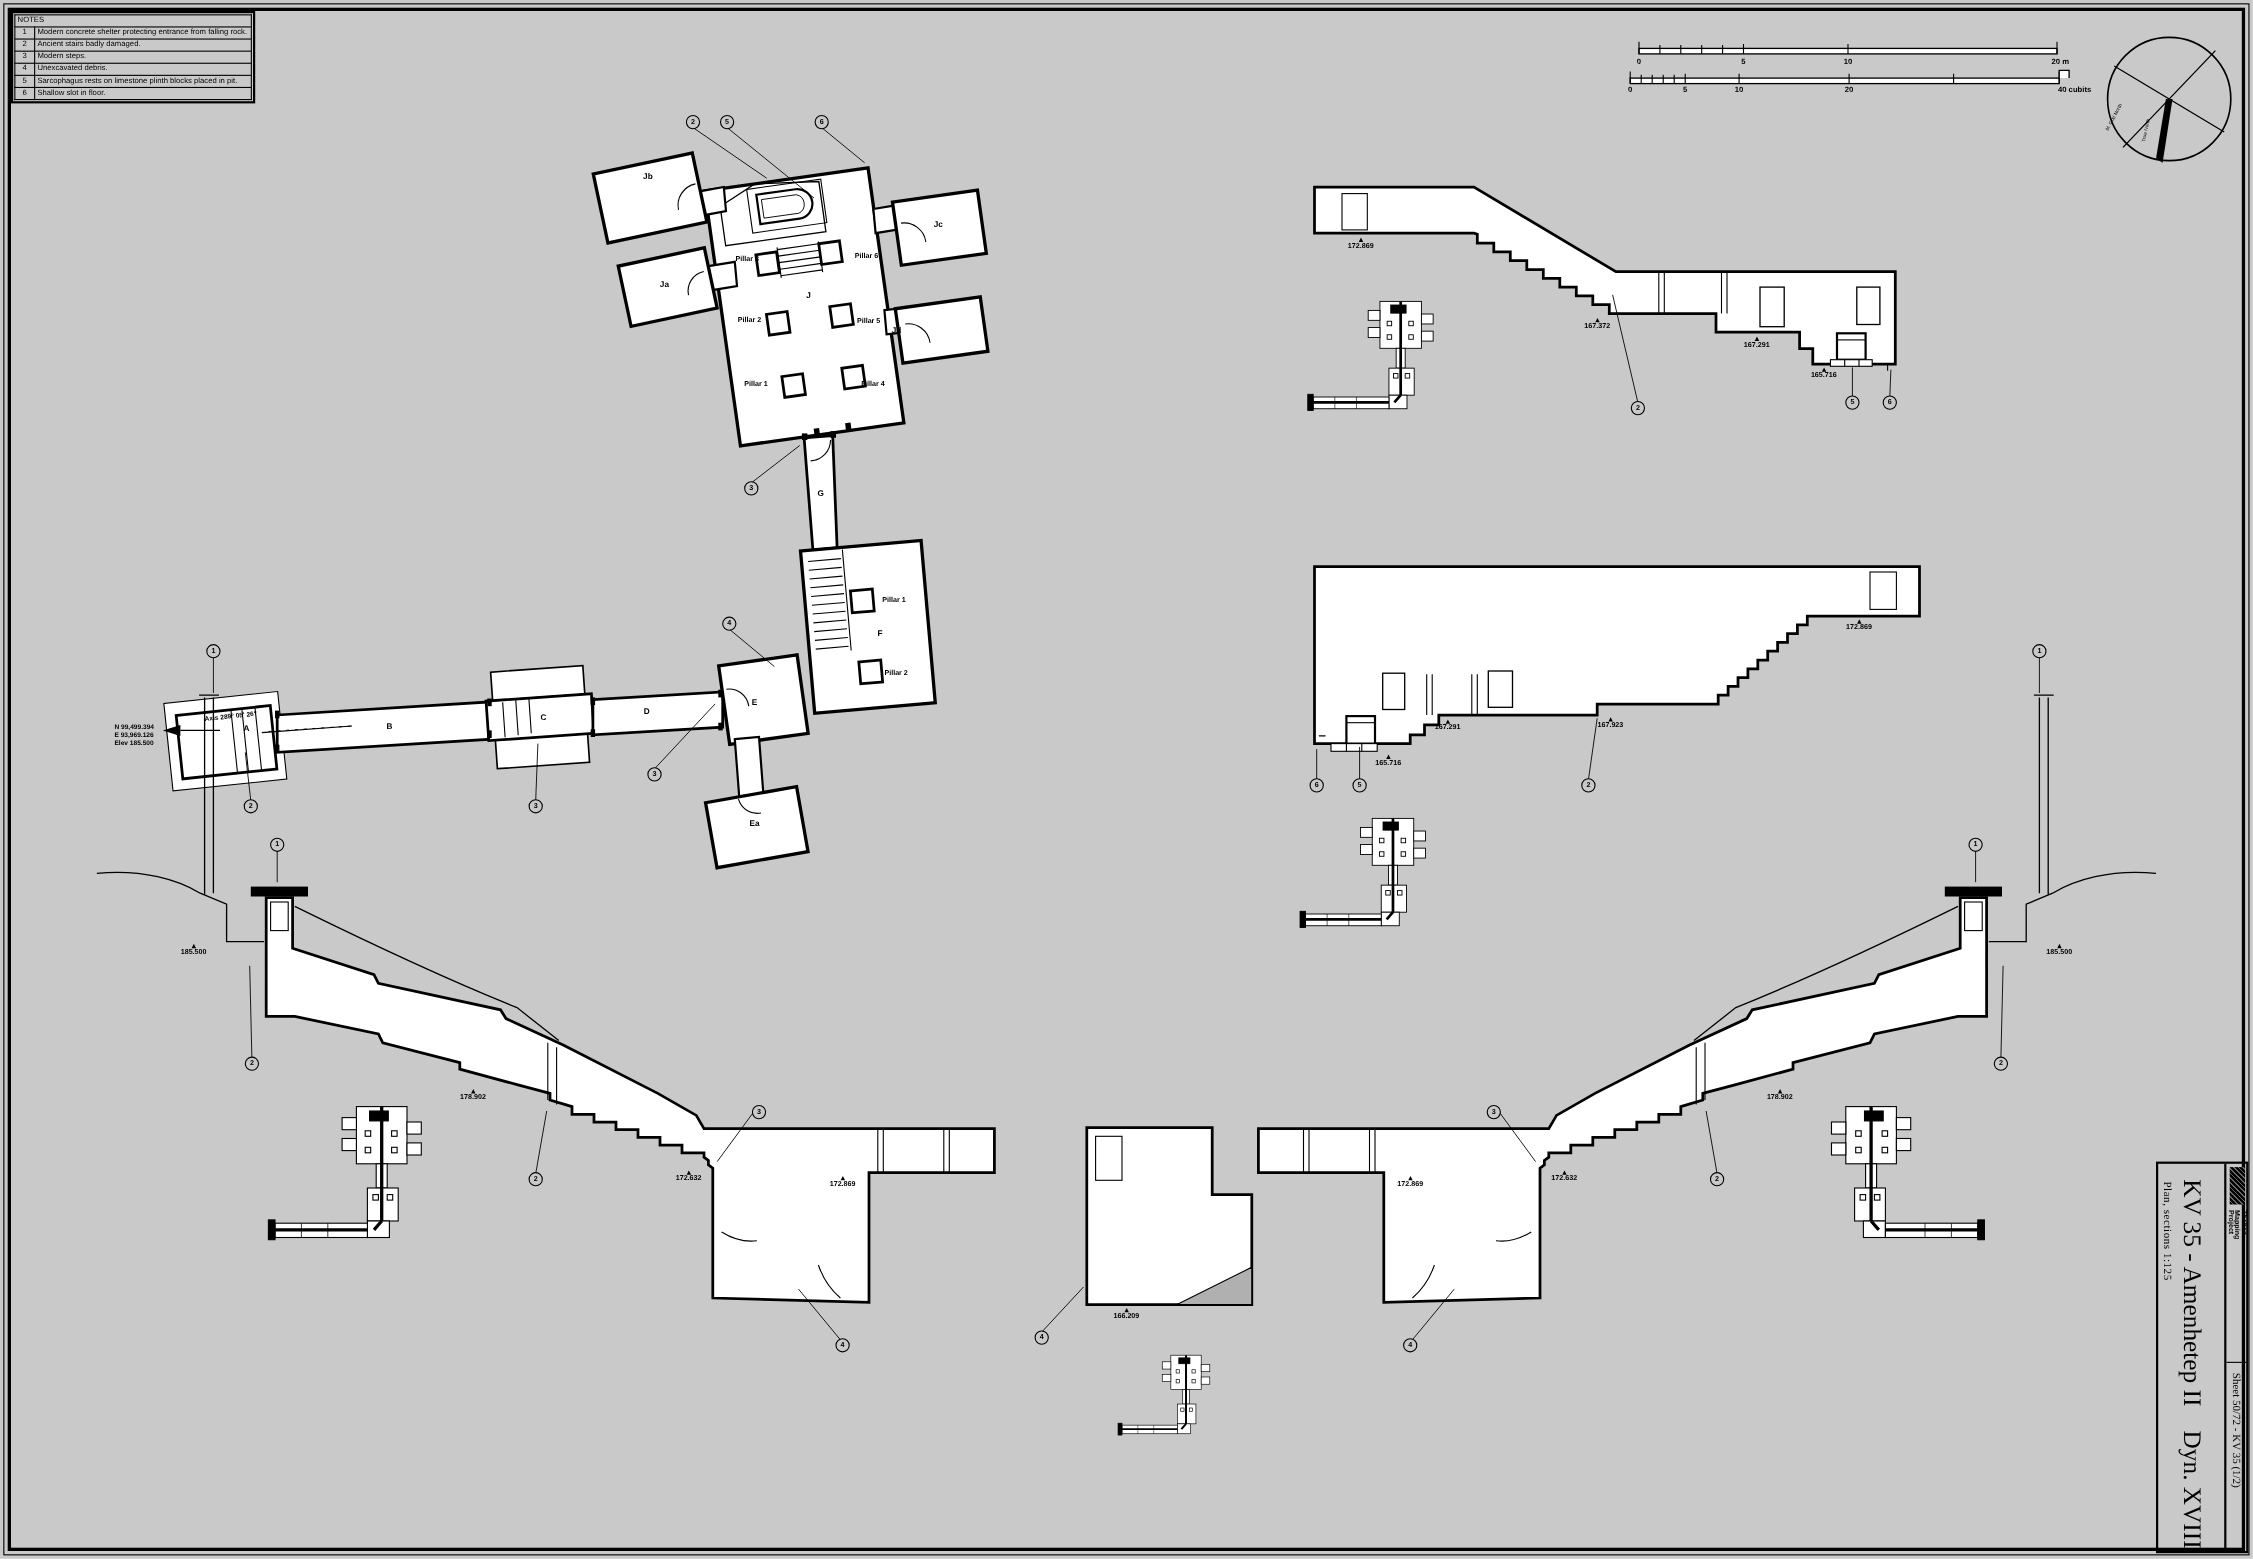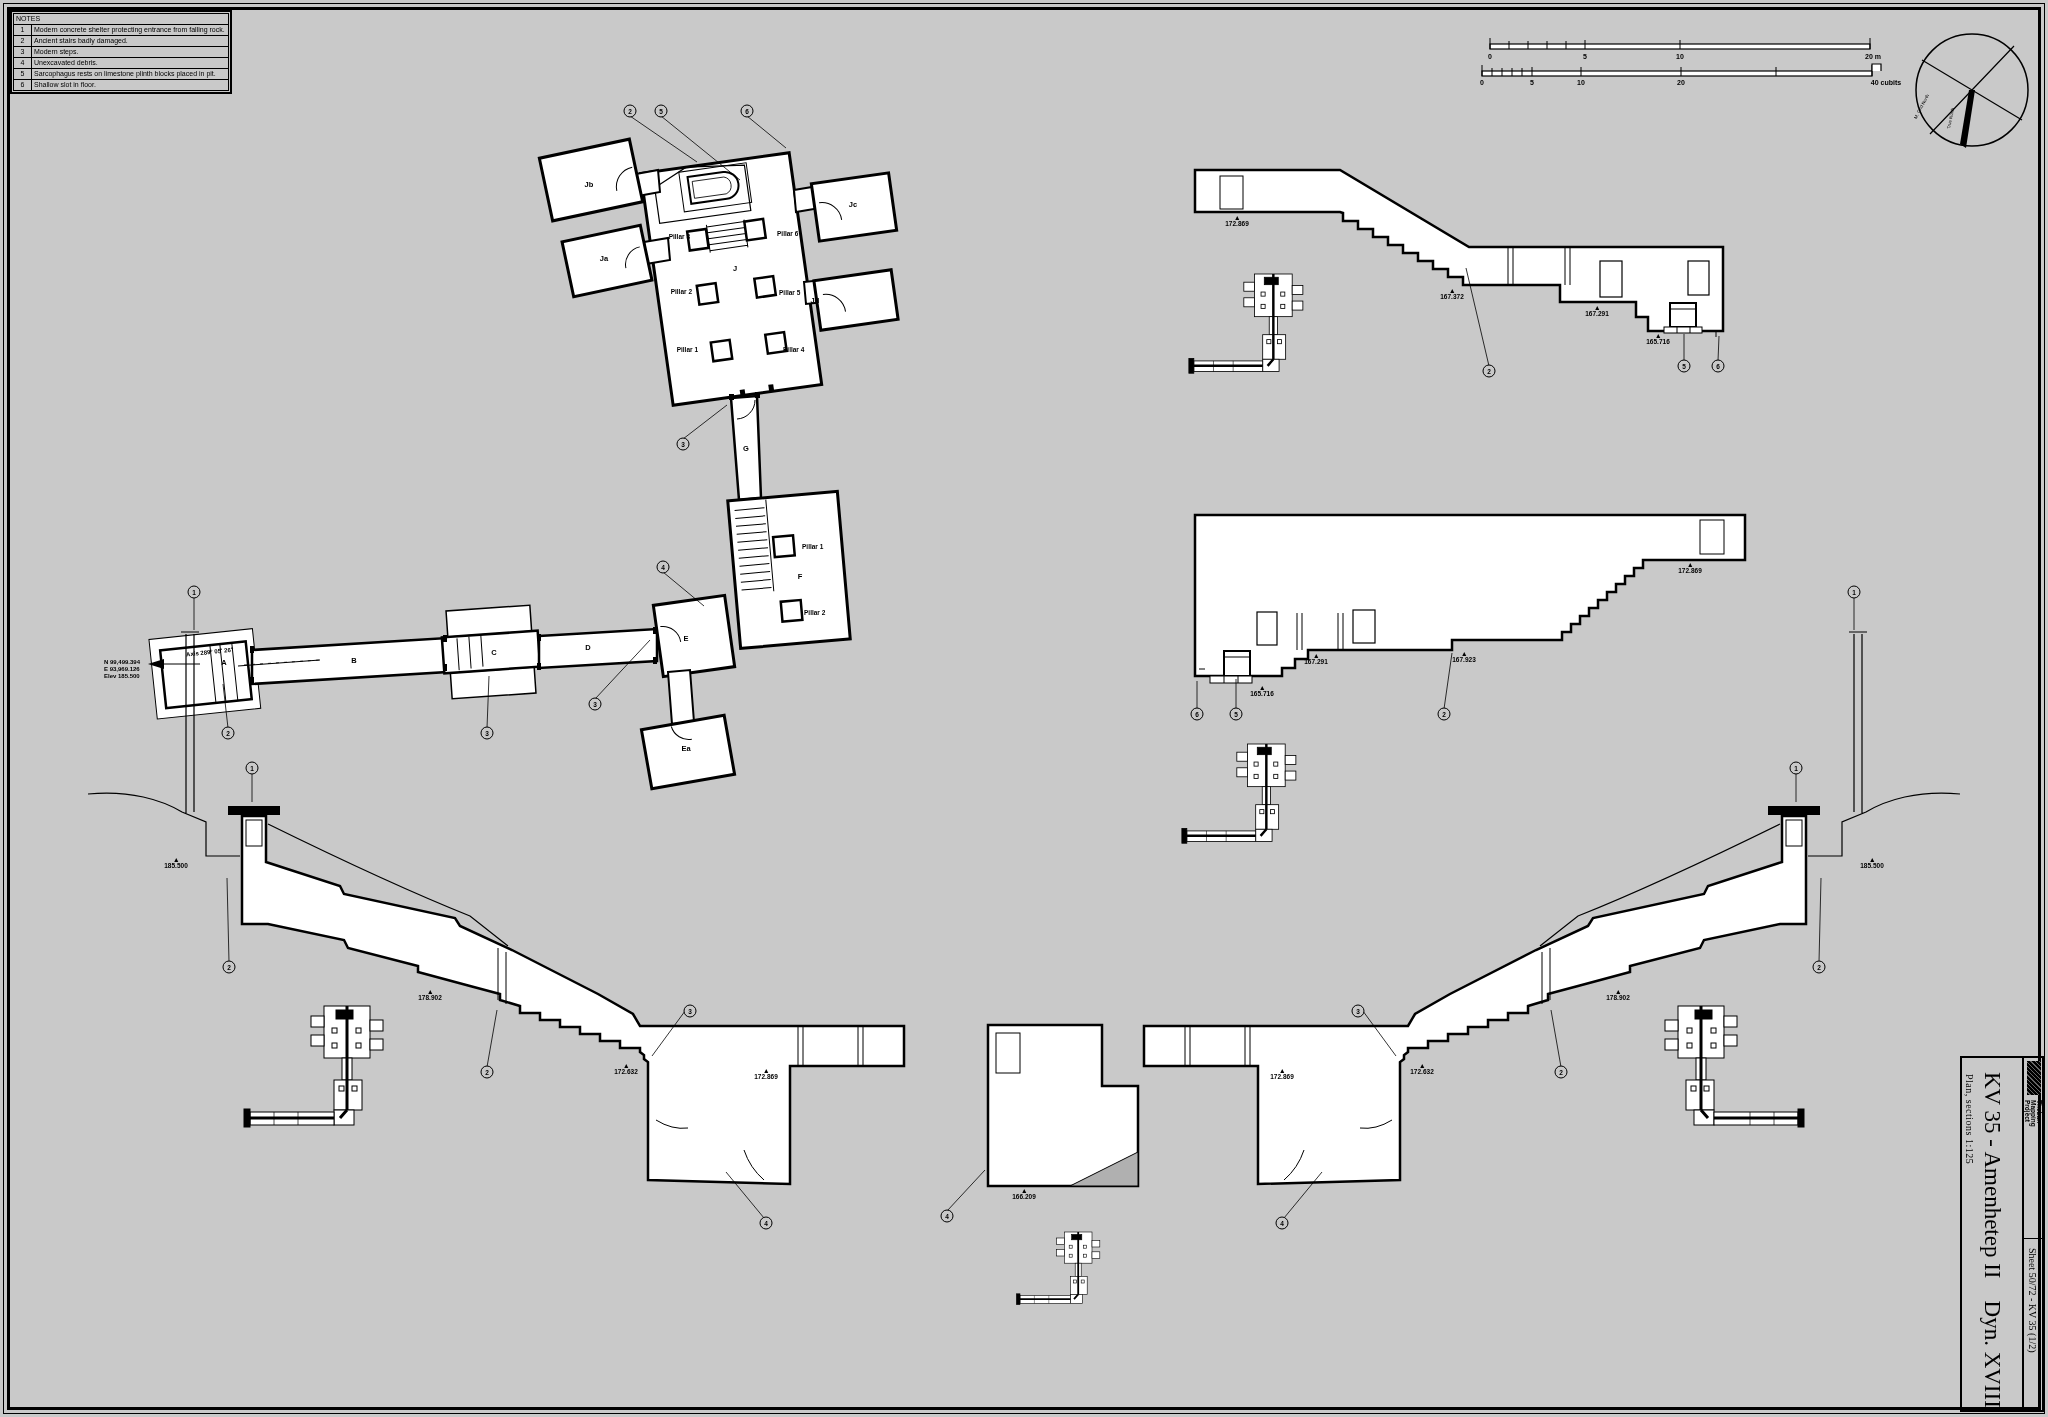--- a/index.html
+++ b/index.html
@@ -283,21 +283,21 @@
   <span class="lbl" style="left:224px;top:662px">A</span>
   <span class="lbl" style="left:354px;top:660px">B</span>
   <span class="lbl" style="left:494px;top:652px">C</span>
   <span class="lbl" style="left:588px;top:647px">D</span>
   <span class="lbl" style="left:686px;top:638px">E</span>
   <span class="lbl" style="left:686px;top:748px">Ea</span>
   <span class="lbl" style="left:800px;top:576px">F</span>
   <span class="lbl" style="left:746px;top:448px">G</span>
   <span class="lbl" style="left:735px;top:268px">J</span>
   <span class="lbl" style="left:604px;top:258px">Ja</span>
-  <span class="lbl" style="left:589px;top:184px">Jb</span>
+  <span class="lbl" style="left:589px;top:160px">Jb</span>
   <span class="lbl" style="left:853px;top:204px">Jc</span>
   <span class="lbl" style="left:815px;top:300px">Jd</span>
   <span class="plbl" style="left:690px;top:236px">Pillar 3</span>
   <span class="plbl l" style="left:777px;top:233px">Pillar 6</span>
   <span class="plbl" style="left:692px;top:291px">Pillar 2</span>
   <span class="plbl l" style="left:779px;top:292px">Pillar 5</span>
   <span class="plbl" style="left:698px;top:349px">Pillar 1</span>
   <span class="plbl l" style="left:783px;top:349px">Pillar 4</span>
   <span class="plbl l" style="left:802px;top:546px">Pillar 1</span>
   <span class="plbl l" style="left:804px;top:612px">Pillar 2</span>

